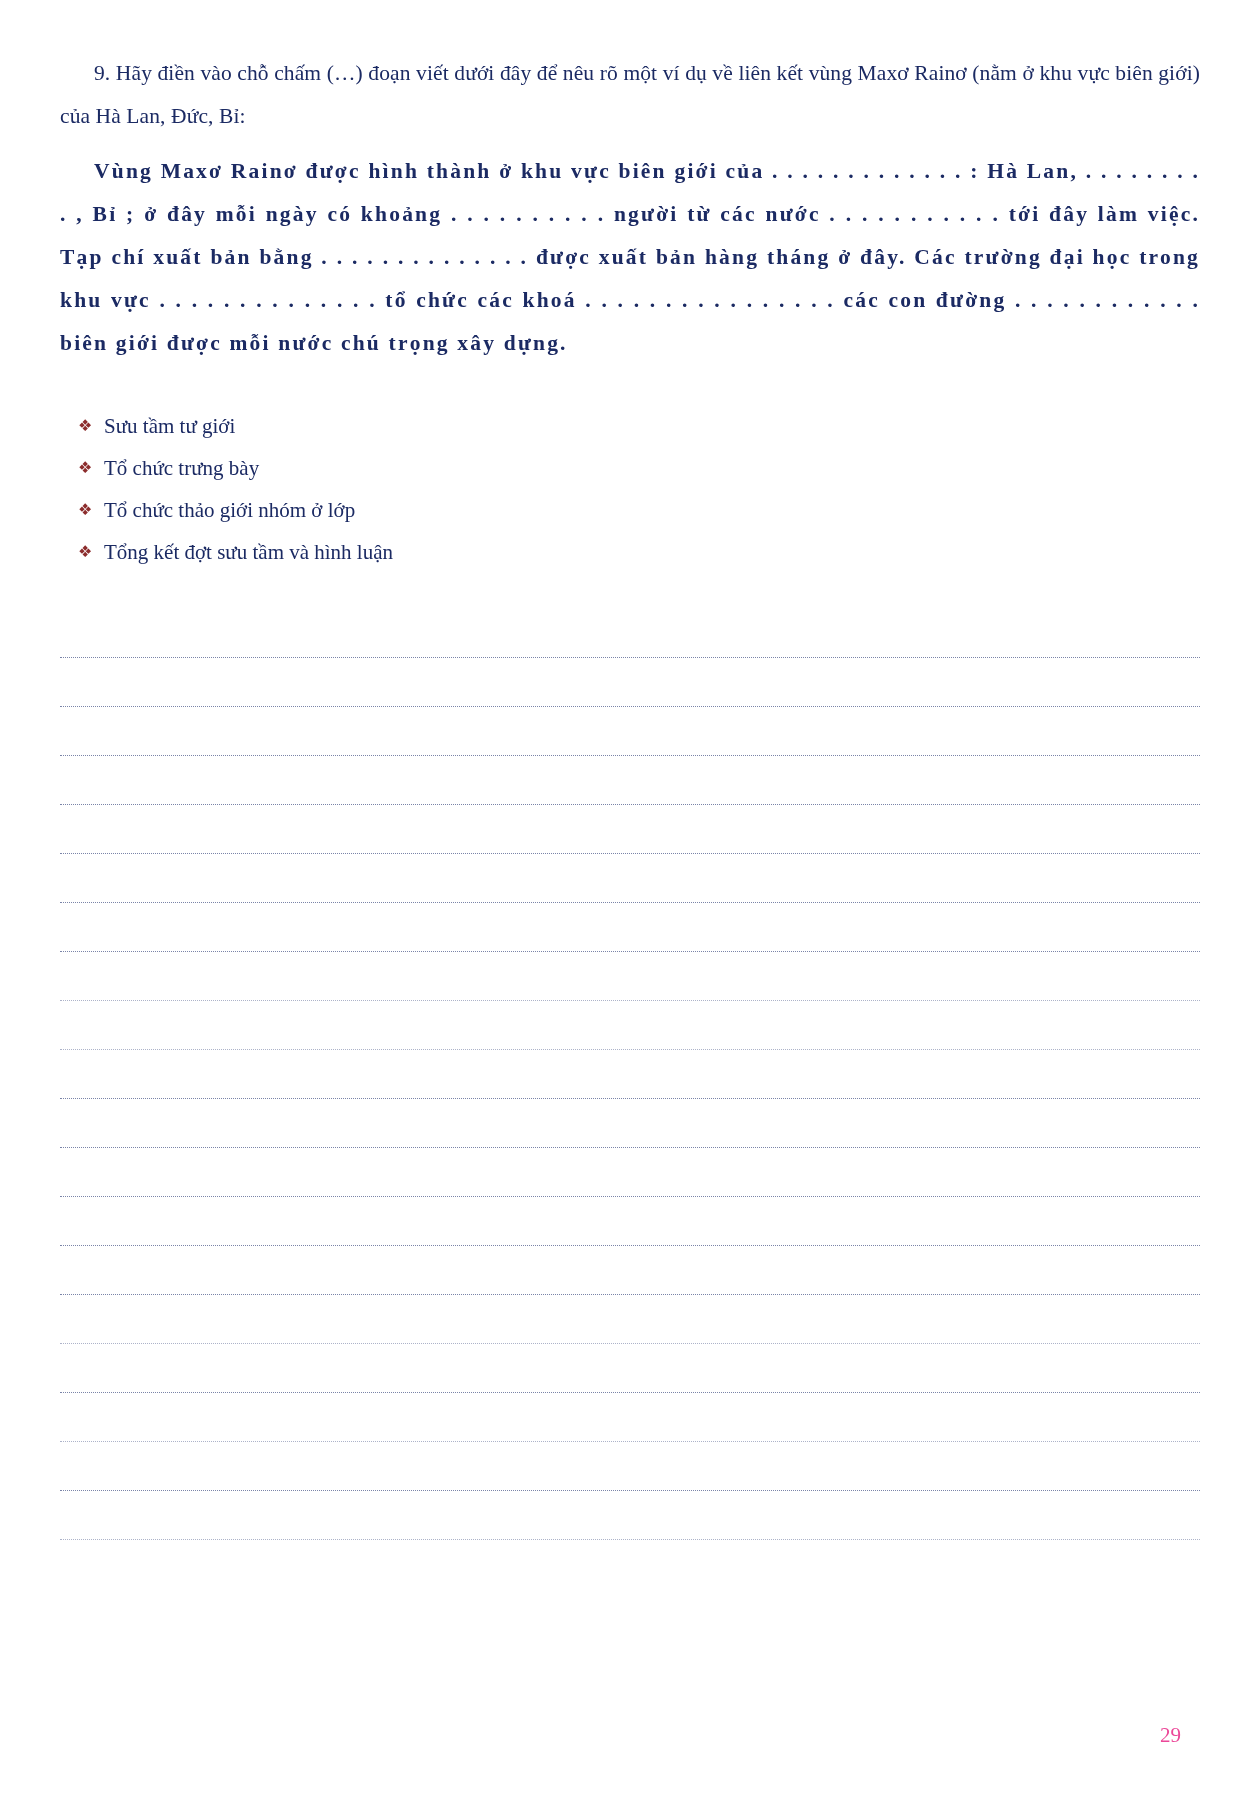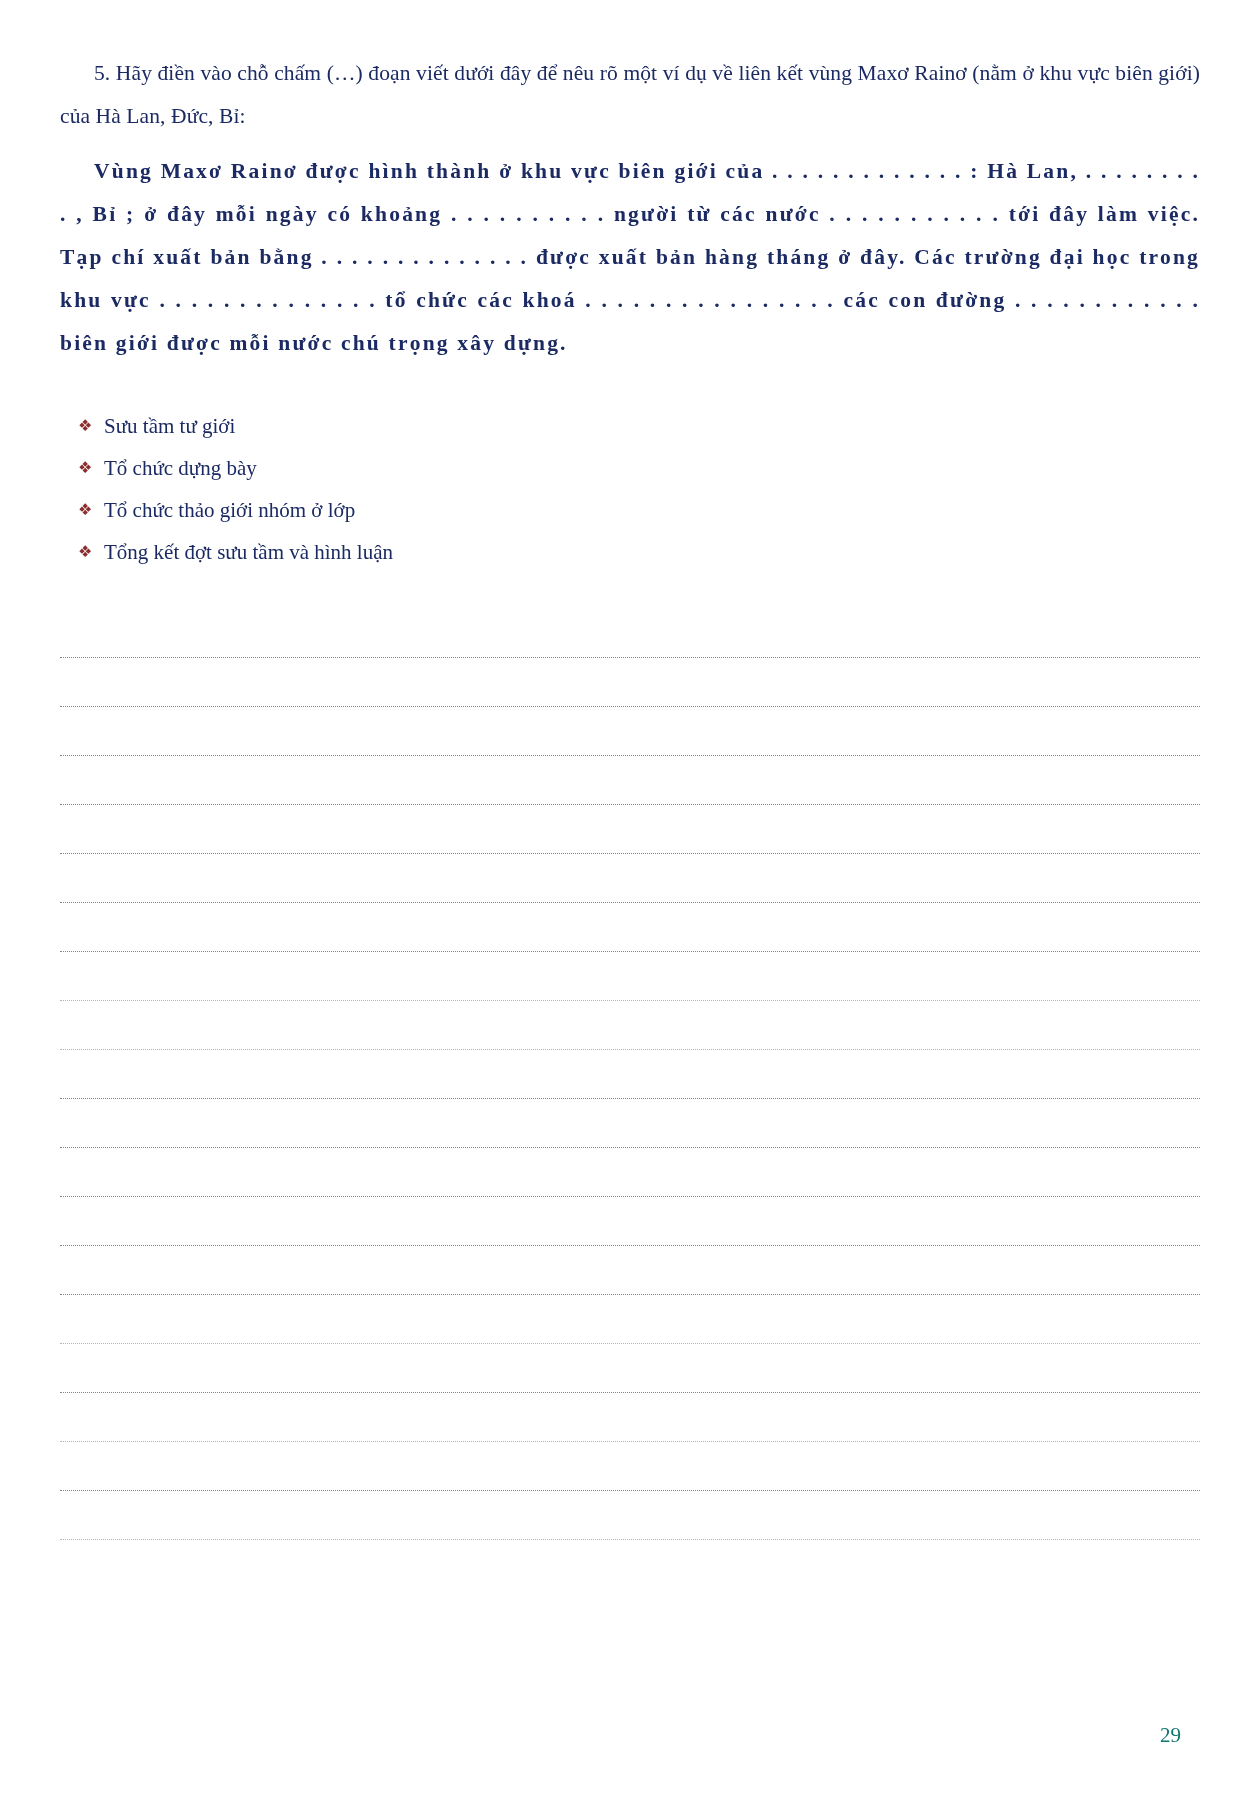--- a/index.html
+++ b/index.html
@@ -88,44 +88,44 @@
   .dotted-line.faint {
     opacity: 0.38;
   }
 
   
   .page-number {
     position: absolute;
     right: 78px;
     bottom: 52px;
     font-size: 21px;
-    color: #0f766e;
+    color: #ec4899;
   }
 </style>
 </head>
 <body>
 
 <div class="page">
   <div class="content">
 
     <div class="ex-block">
-      <div class="para indent">5. Hãy điền vào chỗ chấm (…) đoạn viết dưới đây để nêu rõ một ví dụ về liên kết vùng Maxơ Rainơ (nằm ở khu vực biên giới) của Hà Lan, Đức, Bỉ:</div>
+      <div class="para indent">9. Hãy điền vào chỗ chấm (…) đoạn viết dưới đây để nêu rõ một ví dụ về liên kết vùng Maxơ Rainơ (nằm ở khu vực biên giới) của Hà Lan, Đức, Bỉ:</div>
       <div class="para sub dots-inline">Vùng Maxơ Rainơ được hình thành ở khu vực biên giới của . . . . . . . . . . . . . : Hà Lan, . . . . . . . . . , Bỉ ; ở đây mỗi ngày có khoảng . . . . . . . . . . người từ các nước . . . . . . . . . . . tới đây làm việc. Tạp chí xuất bản bằng . . . . . . . . . . . . . . được xuất bản hàng tháng ở đây. Các trường đại học trong khu vực . . . . . . . . . . . . . . tổ chức các khoá . . . . . . . . . . . . . . . . các con đường . . . . . . . . . . . . biên giới được mỗi nước chú trọng xây dựng.</div>
     </div>
 
     <div class="ex-block ex6">
 
       <ul class="bullets">
         <li>
           <span class="bullet-mark">❖</span>
           <span>Sưu tầm tư giới</span>
         </li>
         <li>
           <span class="bullet-mark">❖</span>
-          <span>Tổ chức dựng bày</span>
+          <span>Tổ chức trưng bày</span>
         </li>
         <li>
           <span class="bullet-mark">❖</span>
           <span>Tổ chức thảo giới nhóm ở lớp</span>
         </li>
         <li>
           <span class="bullet-mark">❖</span>
           <span>Tổng kết đợt sưu tầm và hình luận</span>
         </li>
       </ul>

